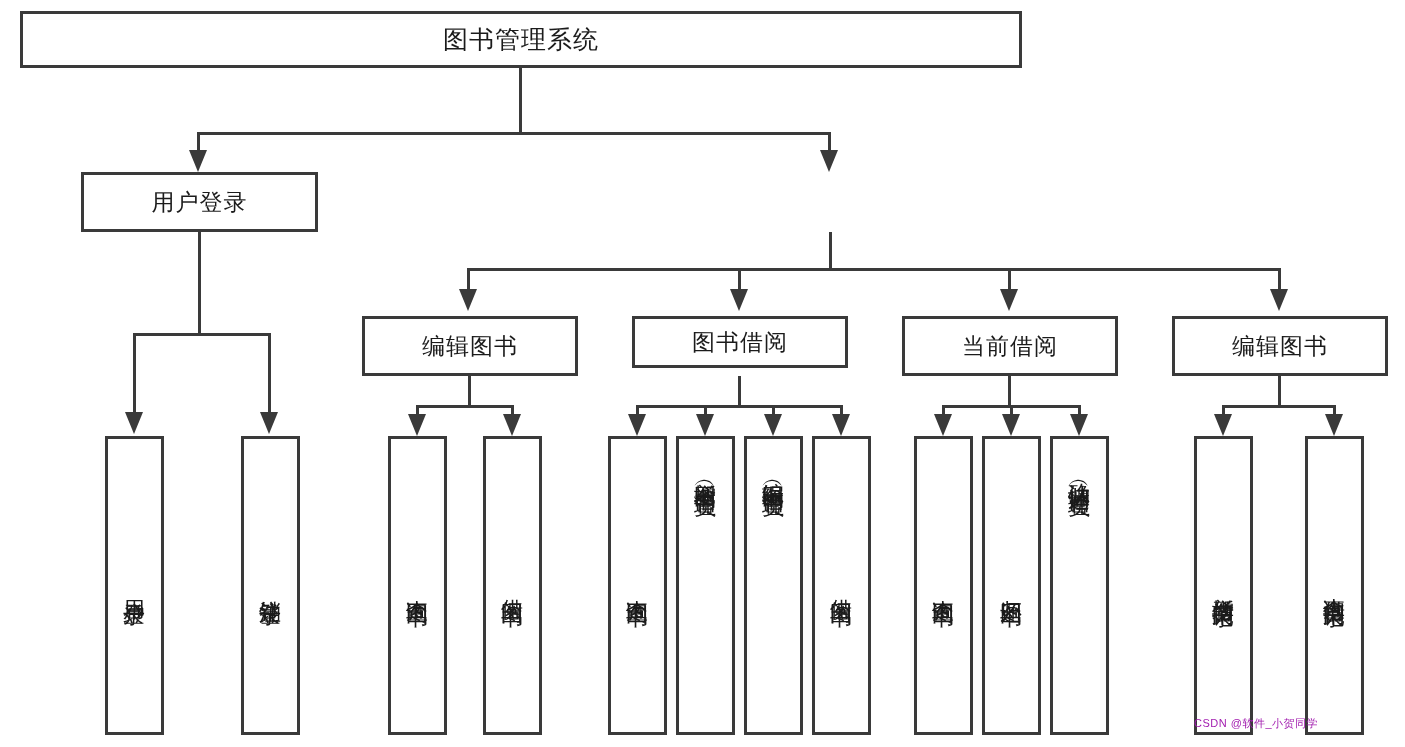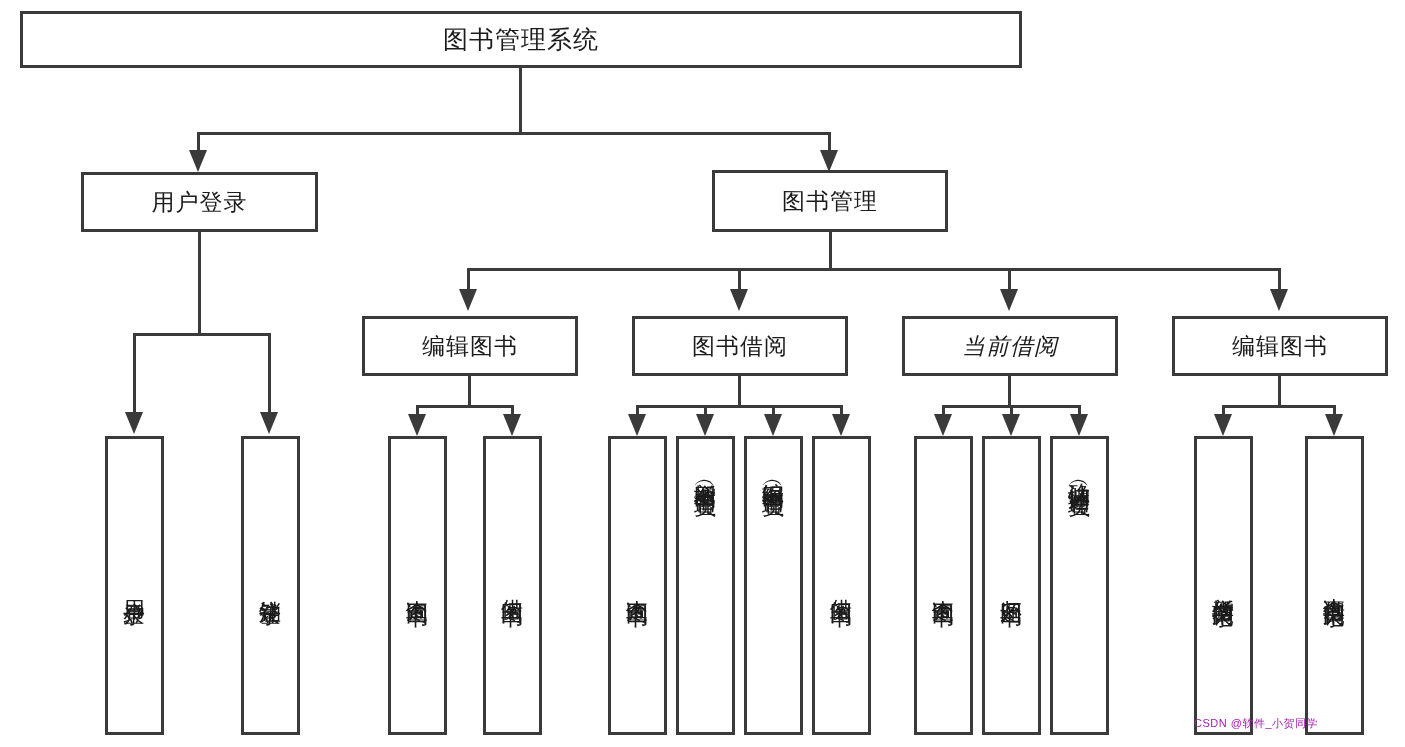--- a/index.html
+++ b/index.html
@@ -89,23 +89,20 @@
   <div class="hline" style="left:197px; top:132px; width:634px; height:3px;"></div>
 
   <div class="vline" style="left:197px; top:132px; width:3px; height:22px;"></div>
   <div class="arrow" style="left:189px; top:150px;"></div>
   <div class="vline" style="left:828px; top:132px; width:3px; height:22px;"></div>
   <div class="arrow" style="left:820px; top:150px;"></div>
 
   <div class="box l1" style="left:81px; top:172px; width:237px; height:60px;">
     <span>用户登录</span>
   </div>
-  <div class="box l1" style="left:712px; top:170px; width:236px; height:62px;">
-    <span>图书管理</span>
-  </div>
 
   <div class="vline" style="left:198px; top:232px; width:3px; height:103px;"></div>
   <div class="hline" style="left:133px; top:333px; width:138px; height:3px;"></div>
   <div class="vline" style="left:133px; top:333px; width:3px; height:82px;"></div>
   <div class="arrow" style="left:125px; top:412px;"></div>
   <div class="vline" style="left:268px; top:333px; width:3px; height:82px;"></div>
   <div class="arrow" style="left:260px; top:412px;"></div>
 
   <div class="box leaf centered" style="left:105px; top:436px; width:59px; height:299px;">
     <span>用户登录</span>
@@ -121,24 +118,24 @@
   <div class="vline" style="left:738px; top:268px; width:3px; height:24px;"></div>
   <div class="arrow" style="left:730px; top:289px;"></div>
   <div class="vline" style="left:1008px; top:268px; width:3px; height:24px;"></div>
   <div class="arrow" style="left:1000px; top:289px;"></div>
   <div class="vline" style="left:1278px; top:268px; width:3px; height:24px;"></div>
   <div class="arrow" style="left:1270px; top:289px;"></div>
 
   <div class="box l2" style="left:362px; top:316px; width:216px; height:60px;">
     <span>编辑图书</span>
   </div>
-  <div class="box l2" style="left:632px; top:316px; width:216px; height:60px;text-align:right;">
+  <div class="box l2" style="left:632px; top:316px; width:216px; height:52px;text-align:right;">
     <span>图书借阅</span>
   </div>
-  <div class="box l2" style="left:902px; top:316px; width:216px; height:60px;font-style:italic;">
+  <div class="box l2" style="left:902px; top:316px; width:216px; height:60px;">
     <span>当前借阅</span>
   </div>
   <div class="box l2" style="left:1172px; top:316px; width:216px; height:60px;">
     <span>编辑图书</span>
   </div>
 
   <div class="vline" style="left:468px; top:376px; width:3px; height:31px;"></div>
   <div class="hline" style="left:416px; top:405px; width:98px; height:3px;"></div>
   <div class="vline" style="left:416px; top:405px; width:3px; height:12px;"></div>
   <div class="arrow" style="left:408px; top:414px;"></div>

